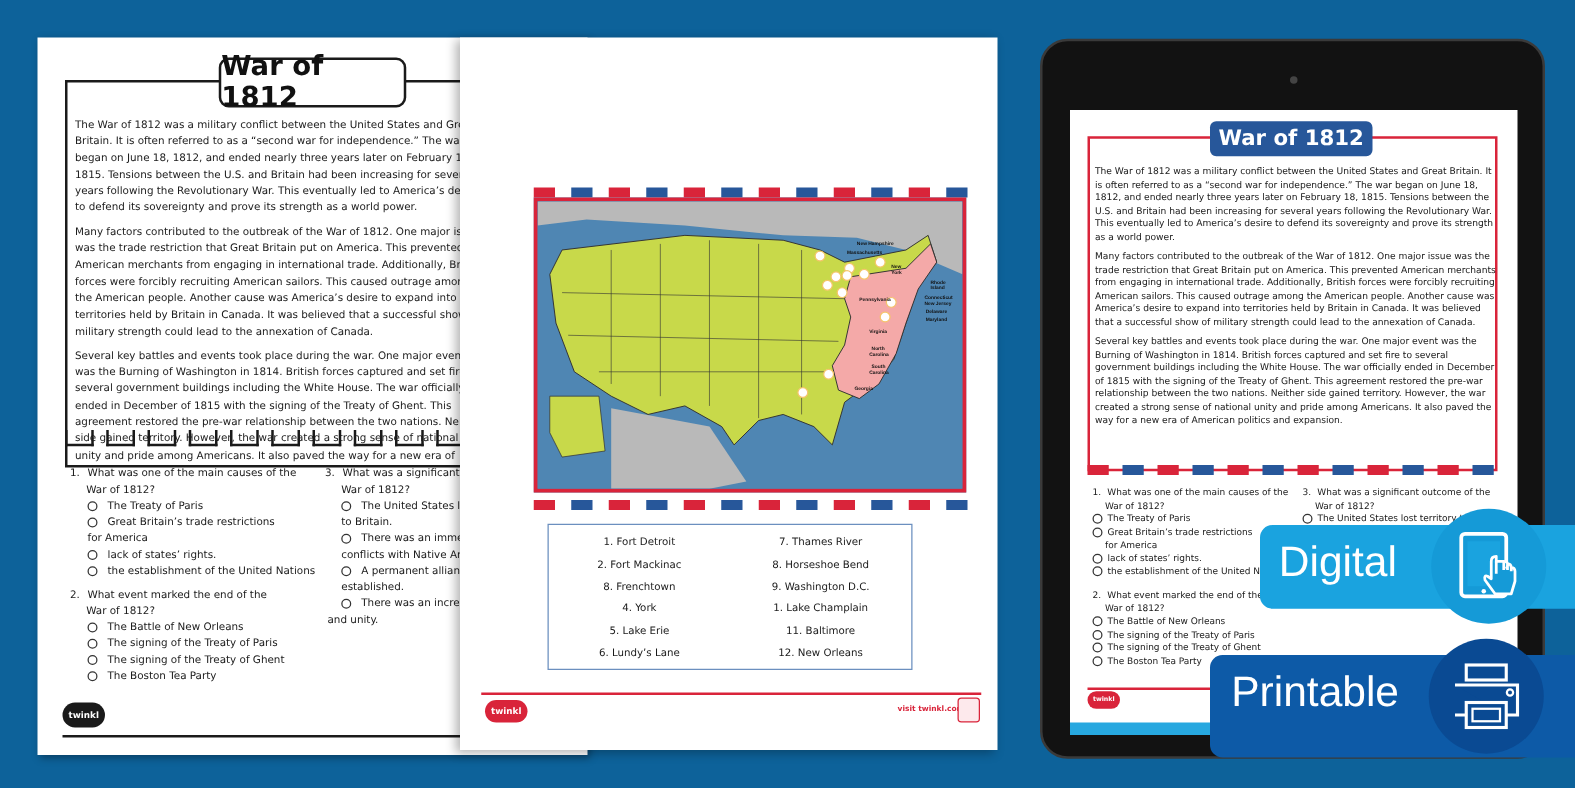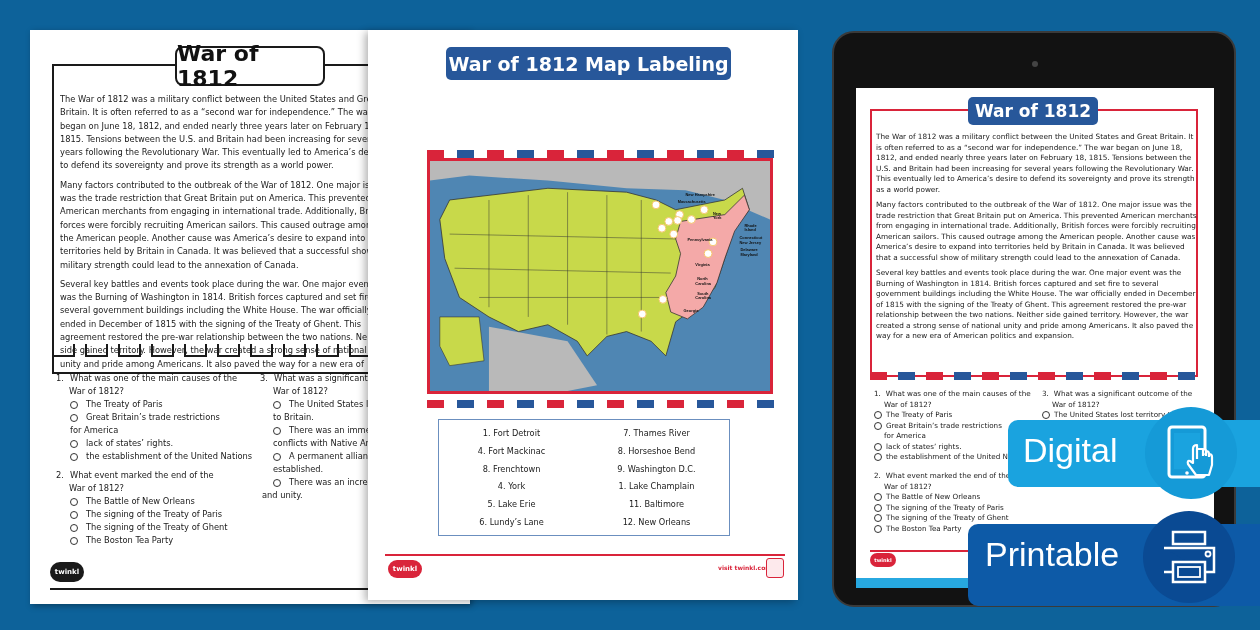--- a/index.html
+++ b/index.html
@@ -161,21 +161,20 @@
         <span>There was an increased sense of pride</span>
       </div>
     <div style="margin-left:2px">and unity.</div>
   </div>
 
   <div class="s1-footline"></div>
   <div class="twinkl-black">twinkl</div>
 </div>
 
 <div class="sheet2">
-  <div class="s2-title">War of 1812 Map Labeling</div>
 
   <div class="stripes" style="left:59px; top:120px;">
     <span class="r"></span>
       <span class="b"></span>
       <span class="r"></span>
       <span class="b"></span>
       <span class="r"></span>
       <span class="b"></span>
       <span class="r"></span>
       <span class="b"></span>
@@ -249,21 +248,21 @@
       <span class="r"></span>
       <span class="b"></span>
       <span class="r"></span>
       <span class="b"></span>
       <span class="r"></span>
       <span class="b"></span>
   </div>
 
   <div class="checklist">
     <div>1.  Fort Detroit</div>
-    <div>4.  Fort Mackinac</div>
+    <div>2.  Fort Mackinac</div>
     <div>8.  Frenchtown</div>
     <div>4.  York</div>
     <div>5.  Lake Erie</div>
     <div>6.  Lundy’s Lane</div>
     <div>7.  Thames River</div>
     <div>8.  Horseshoe Bend</div>
     <div>9.  Washington D.C.</div>
     <div>1.  Lake Champlain</div>
     <div>11.  Baltimore</div>
     <div>12.  New Orleans</div>

